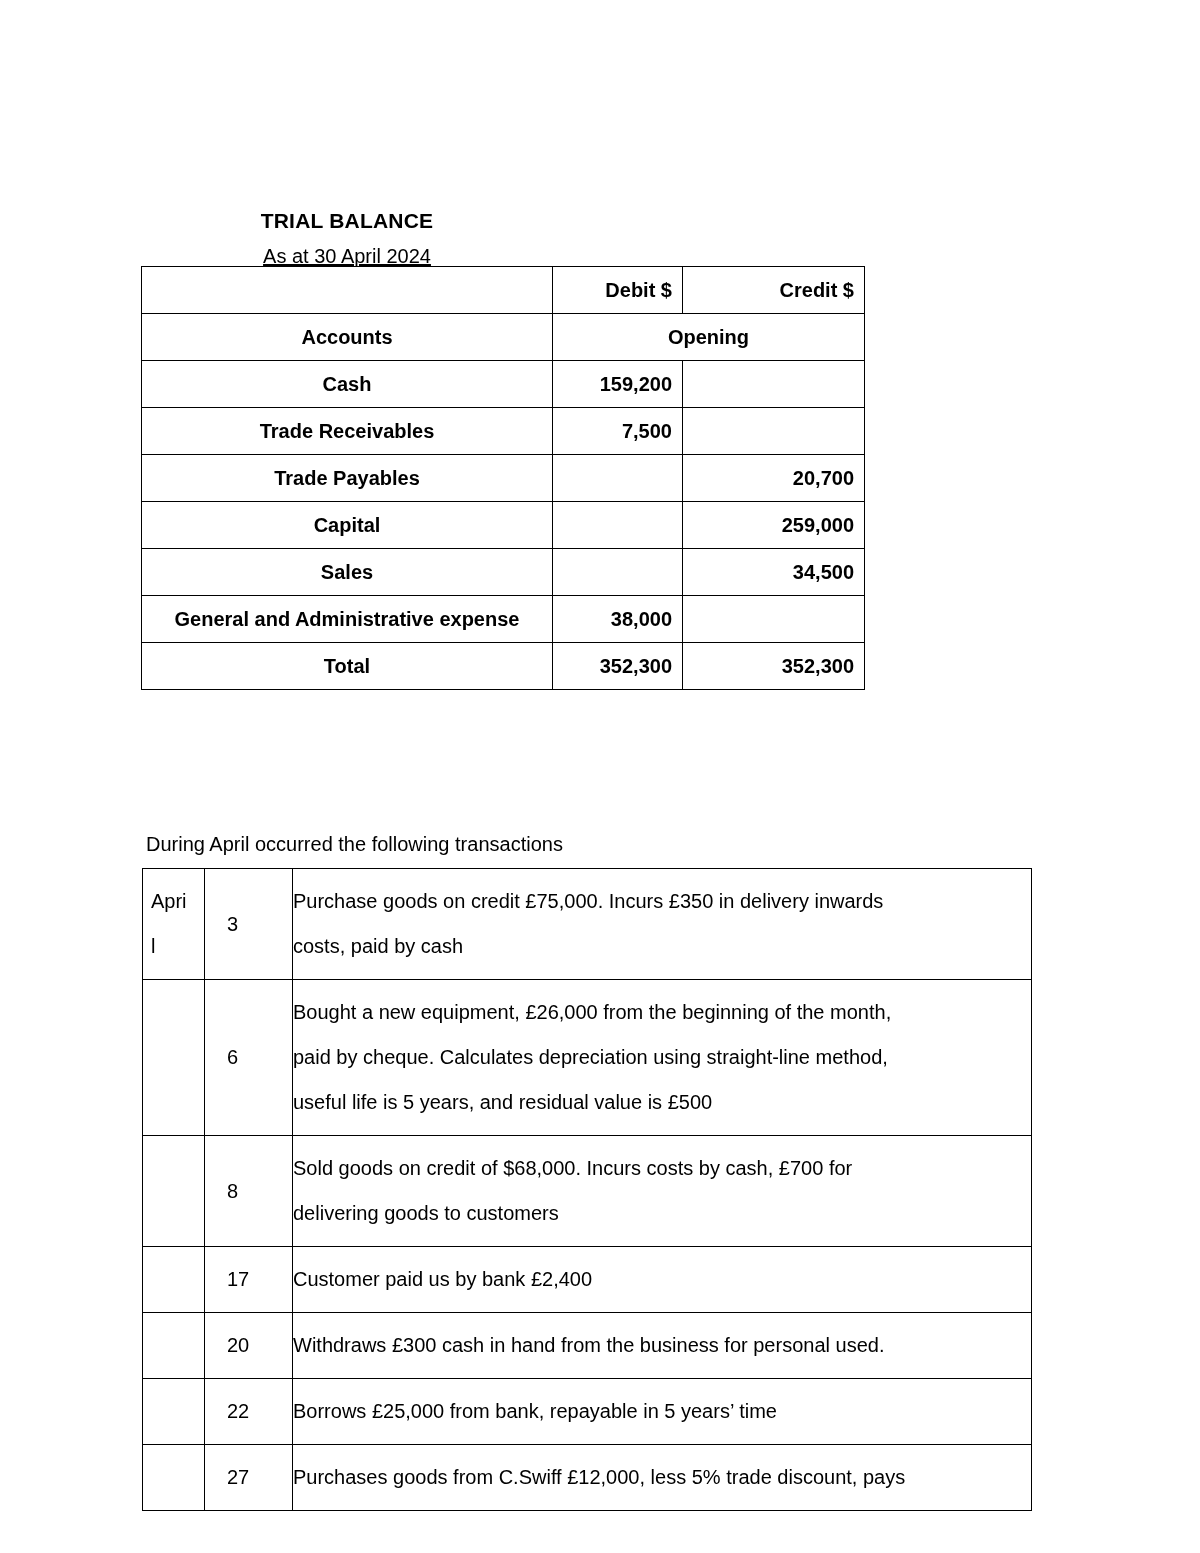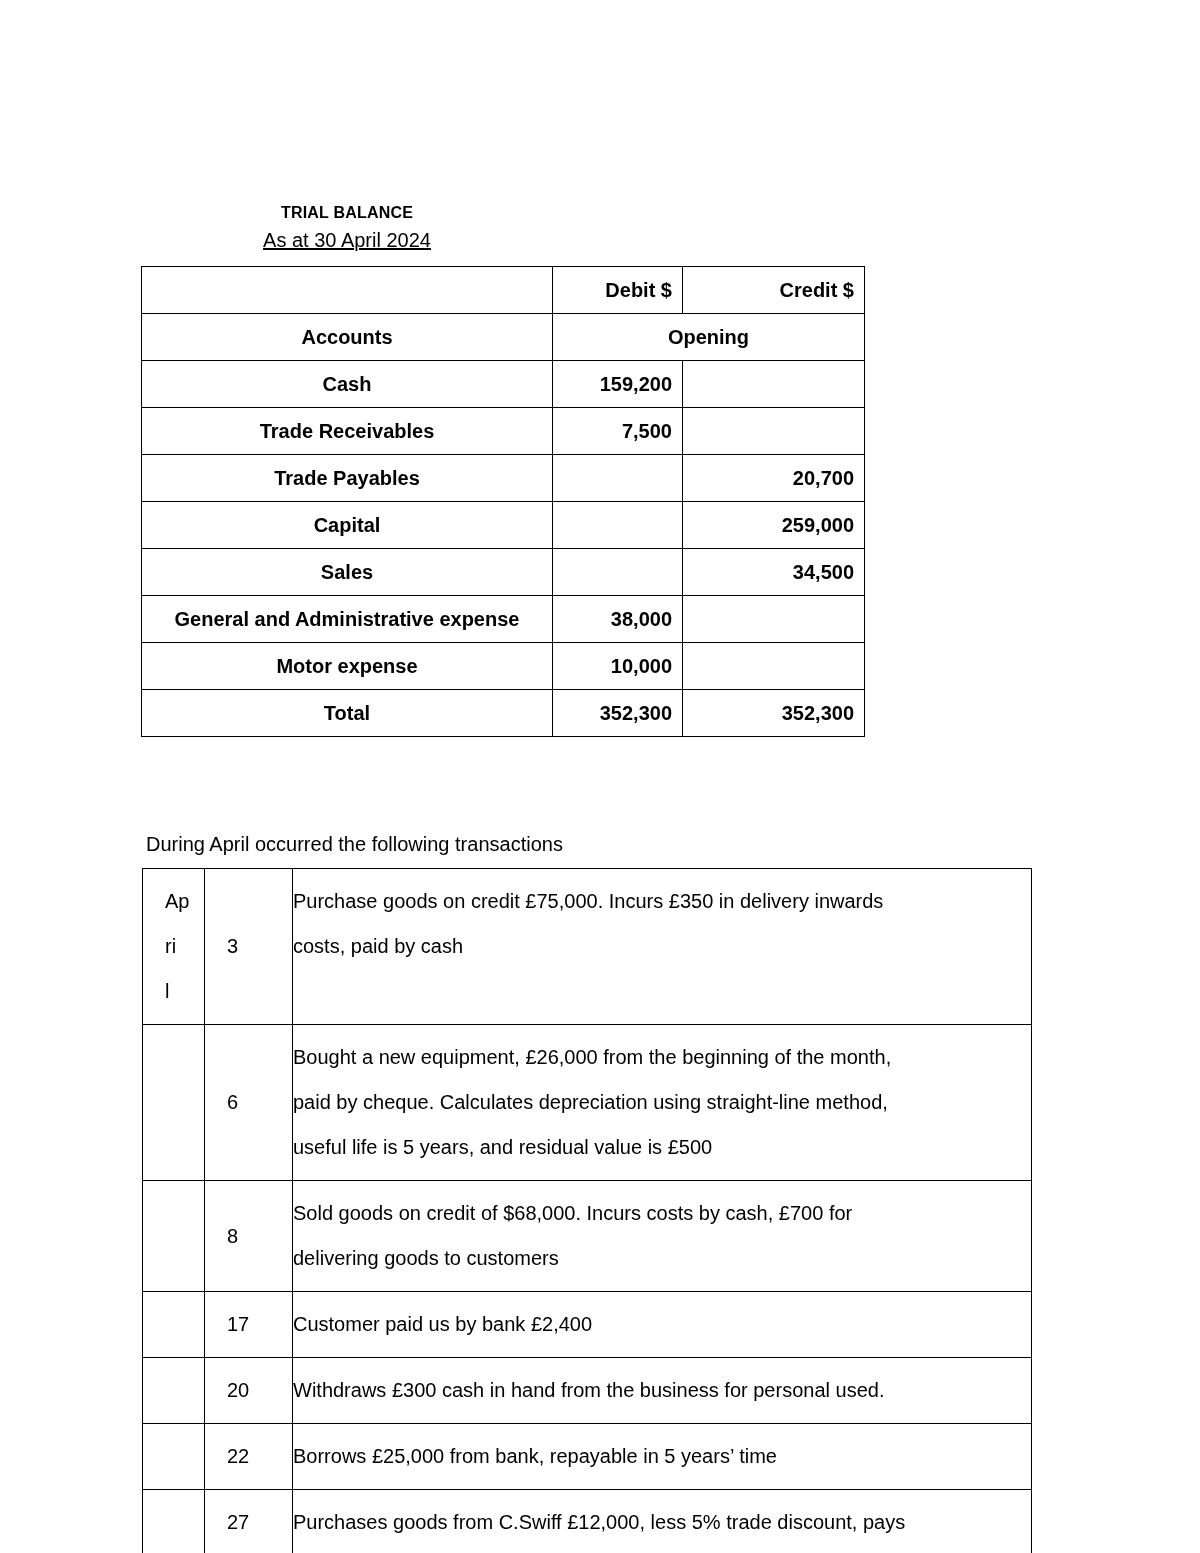--- a/index.html
+++ b/index.html
@@ -26,25 +26,25 @@
 
   
   .title-block {
     position: absolute;
     left: 141px;
     top: 200px;
     width: 412px;
     text-align: center;
   }
   .doc-title {
-    font-size: 16px;
+    font-size: 21px;
     font-weight: bold;
     letter-spacing: 0.2px;
     line-height: 26px;
-    margin: 0;
+    margin: 8px;
     white-space: nowrap;
   }
   .doc-subtitle {
     font-size: 20px;
     font-weight: normal;
     line-height: 28px;
     margin: 0;
     white-space: nowrap;
     text-decoration: underline;
   }
@@ -110,21 +110,21 @@
     padding: 10px 8px 10px 10px;
     box-sizing: border-box;
     line-height: 45px;
   }
   .col-month { width: 62px; }
   .col-day { width: 88px; }
   .col-desc { width: 739px; }
 
   .tx .month-cell {
     text-align: left;
-    padding-left: 22px;
+    padding-left: 8px;
     line-height: 45px;
     word-break: break-all;
   }
   .tx .day-cell {
     text-align: left;
     padding-left: 22px;
     vertical-align: middle;
   }
   .tx .desc-cell {
     text-align: left;
@@ -187,25 +187,20 @@
         <tr>
           <td class="acct-name">Sales</td>
           <td class="num"></td>
           <td class="num">34,500</td>
         </tr>
         <tr>
           <td class="acct-name">General and Administrative expense</td>
           <td class="num">38,000</td>
           <td class="num"></td>
         </tr>
-        <tr>
-          <td class="acct-name">Motor expense</td>
-          <td class="num">10,000</td>
-          <td class="num"></td>
-        </tr>
 
         <tr>
           <td class="total-label">Total</td>
           <td class="num bold">352,300</td>
           <td class="num bold">352,300</td>
         </tr>
       </tbody>
     </table>
   </div>
 

